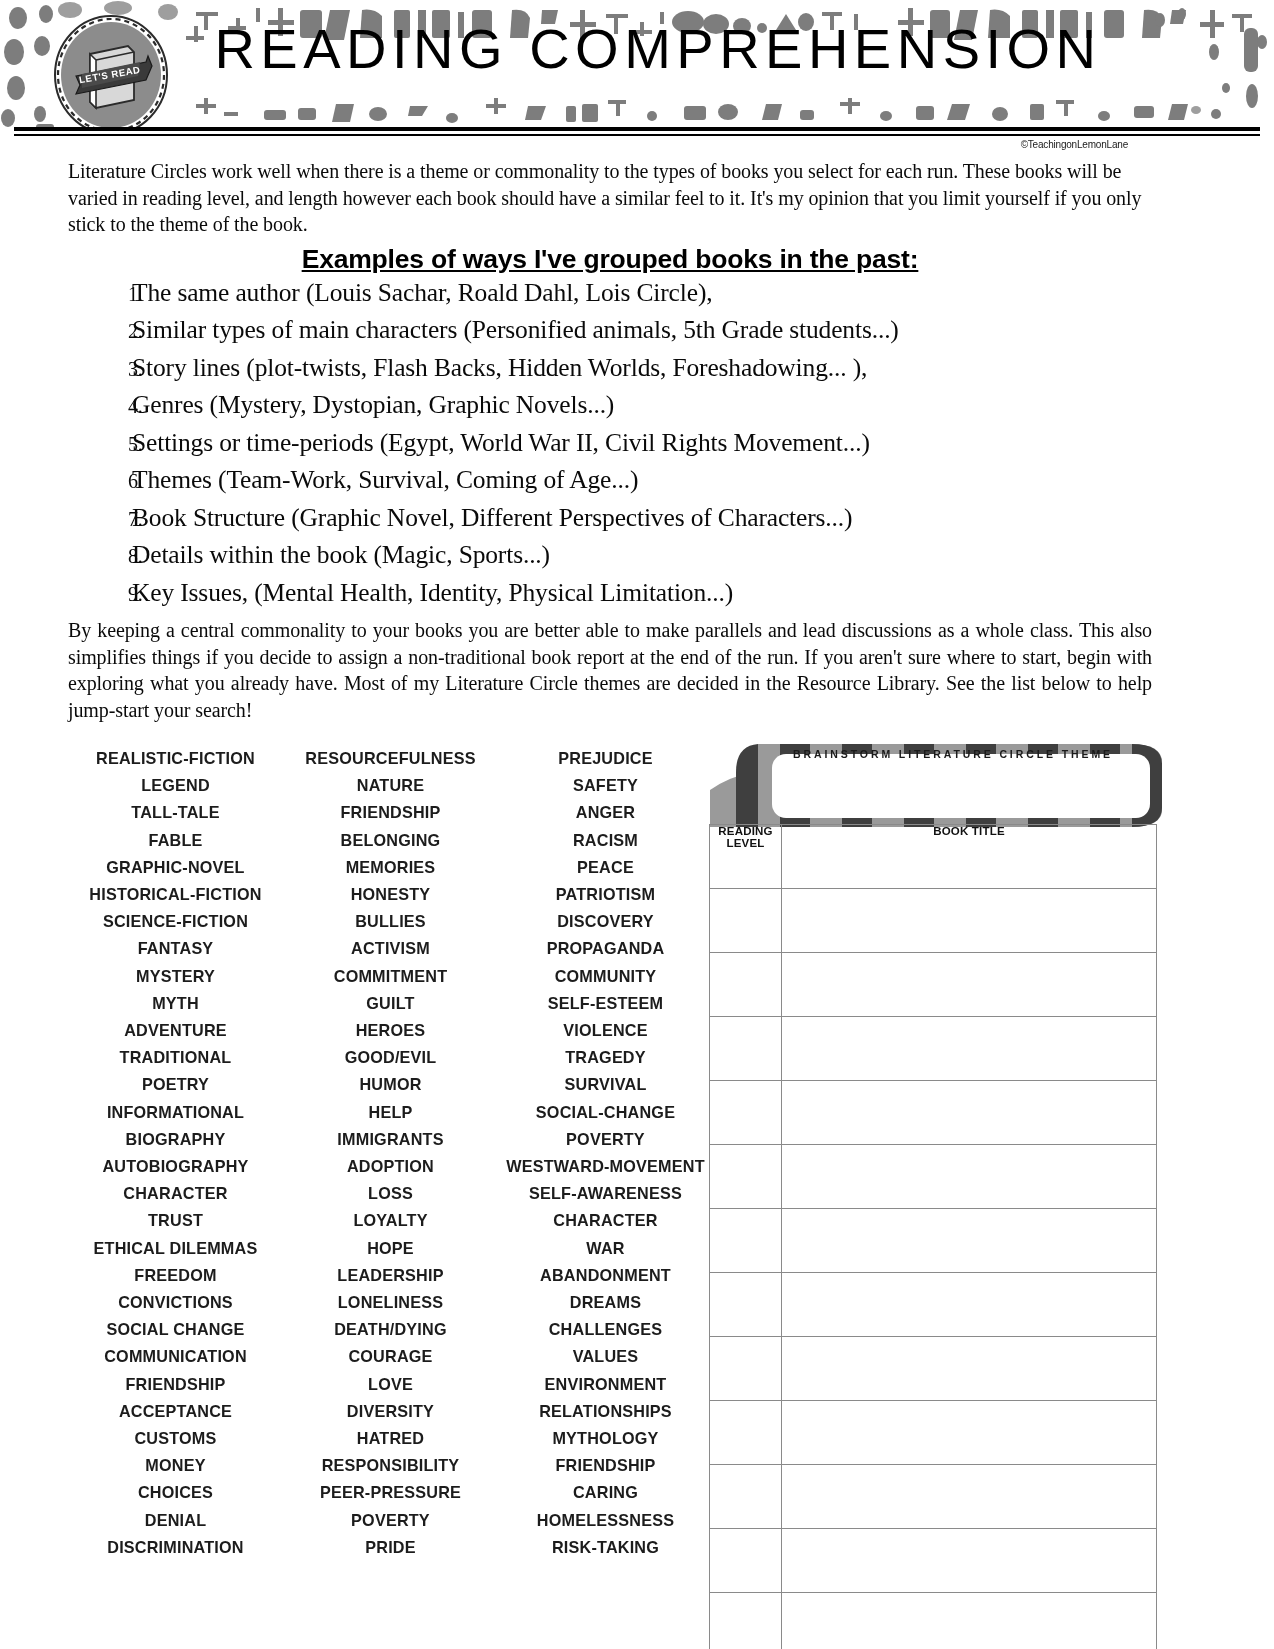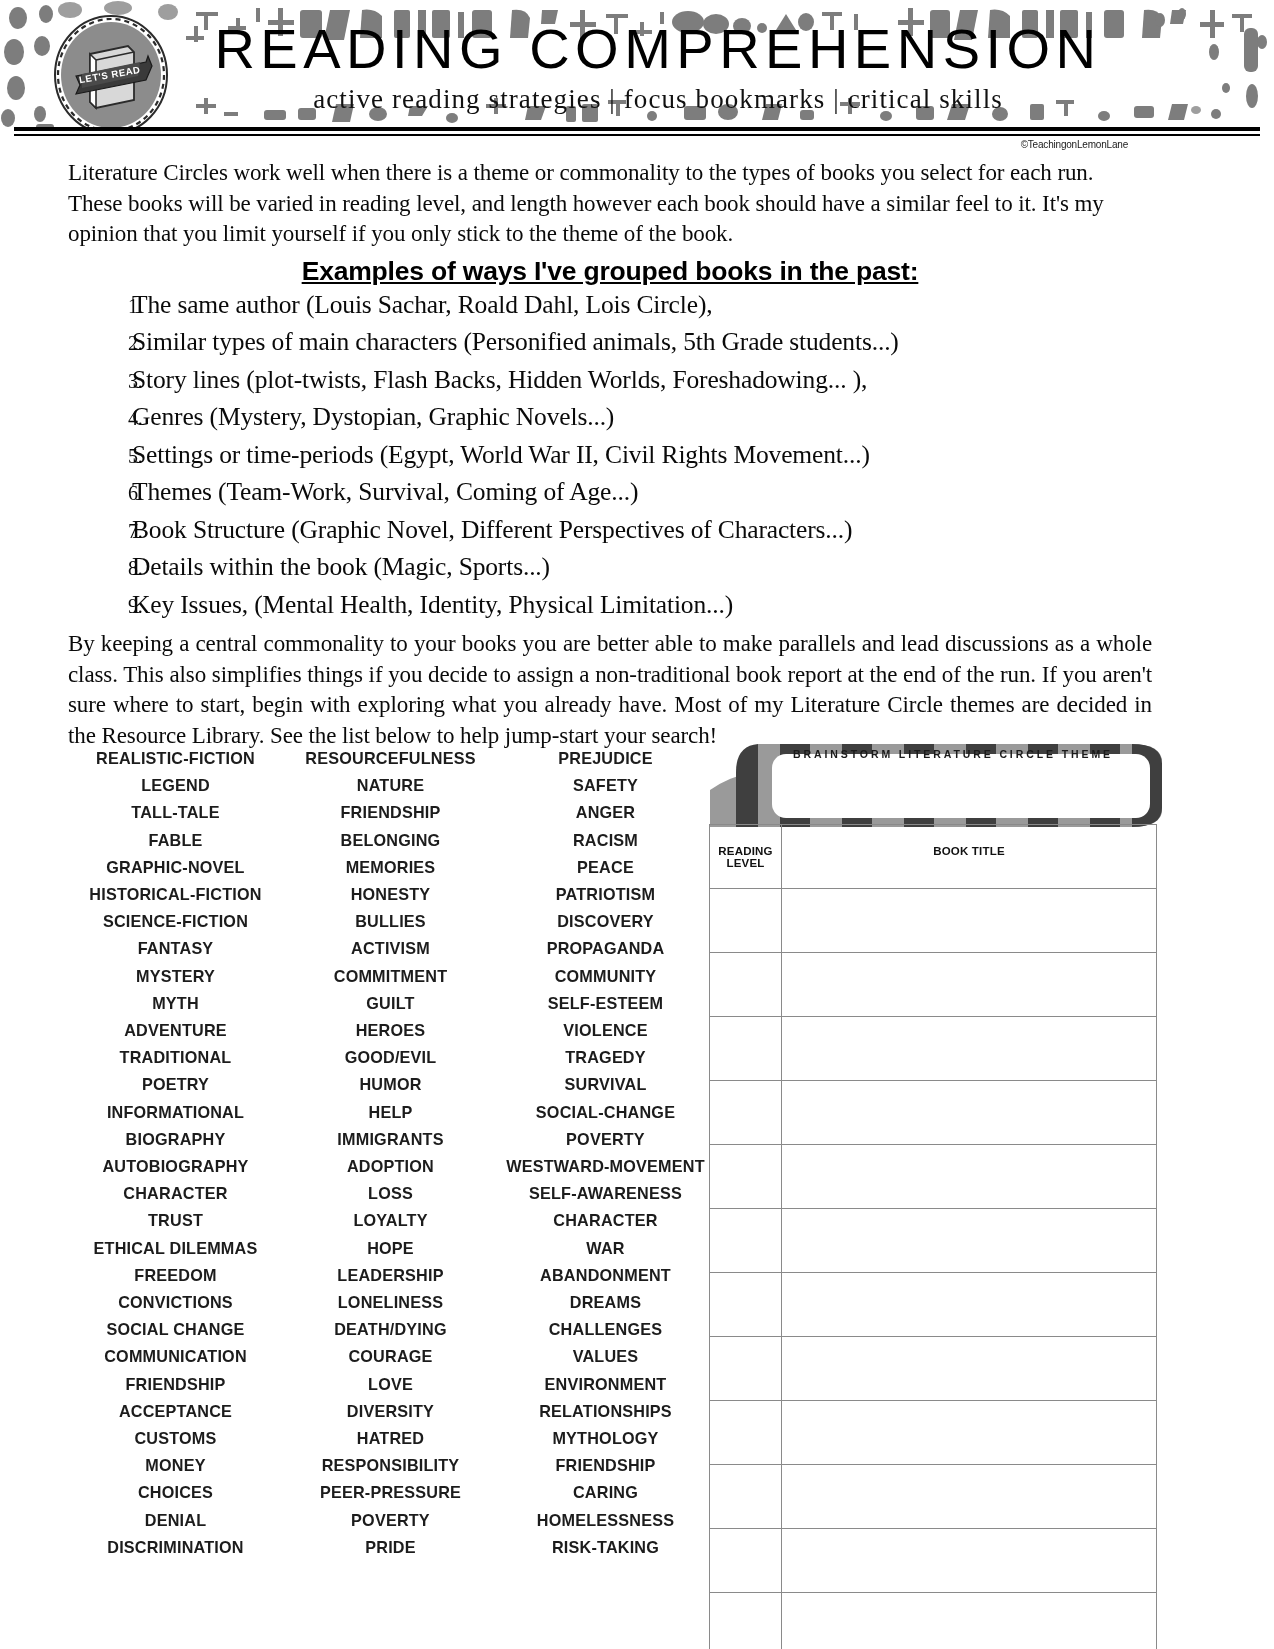--- a/index.html
+++ b/index.html
@@ -91,21 +91,21 @@
   
   .doc-body {
     position: absolute;
     left: 68px;
     top: 158px;
     width: 1084px;
   }
 
   .para {
     font-family: "Liberation Serif", serif;
-    font-size: 23px;
+    font-size: 20px;
     line-height: 1.33;
     color: #0a0a0a;
     text-align: justify;
     letter-spacing: -0.1px;
   }
 
   .para-intro { text-align: left; }
 
   .section-head {
     text-align: center;
@@ -219,21 +219,21 @@
 
   .clip-table th {
     height: 64px;
     font-family: "Liberation Sans", sans-serif;
     font-size: 11.5px;
     font-weight: 700;
     color: #111;
     letter-spacing: 0.2px;
     text-align: center;
     vertical-align: top;
-    padding-top: 20px;
+    padding-top: 0;
   }
 
   .col-level { width: 72px; }
   .col-title { width: 375px; }
 </style>
 </head>
 <body>
 
 <div class="header">
 
@@ -369,21 +369,20 @@
 
     <g>
       <path d="M24 62 L94 48 L96 42 L100 52 L94 66 L24 80 L28 71 Z" fill="#3a3a3a" stroke="#1a1a1a" stroke-width="1.2"></path>
       <path d="M30 60 L88 48 L86 62 L30 74 Z" fill="#4a4a4a"></path>
       <text x="58" y="64" font-family="Liberation Sans, sans-serif" font-size="9.5" font-weight="700" fill="#ffffff" text-anchor="middle" transform="rotate(-10 58 62)" letter-spacing="0.6">LET'S READ</text>
     </g>
   </svg>
 
   <div class="title-block">
     <div class="main-title">READING COMPREHENSION</div>
-    <div class="sub-title">active reading strategies | focus bookmarks | critical skills</div>
   </div>
 </div>
 
 <div class="rule-wrap">
   <div class="rule-thick"></div>
   <div class="rule-gap"></div>
   <div class="rule-thin"></div>
 </div>
 
 <div class="copyright">©TeachingonLemonLane</div>

